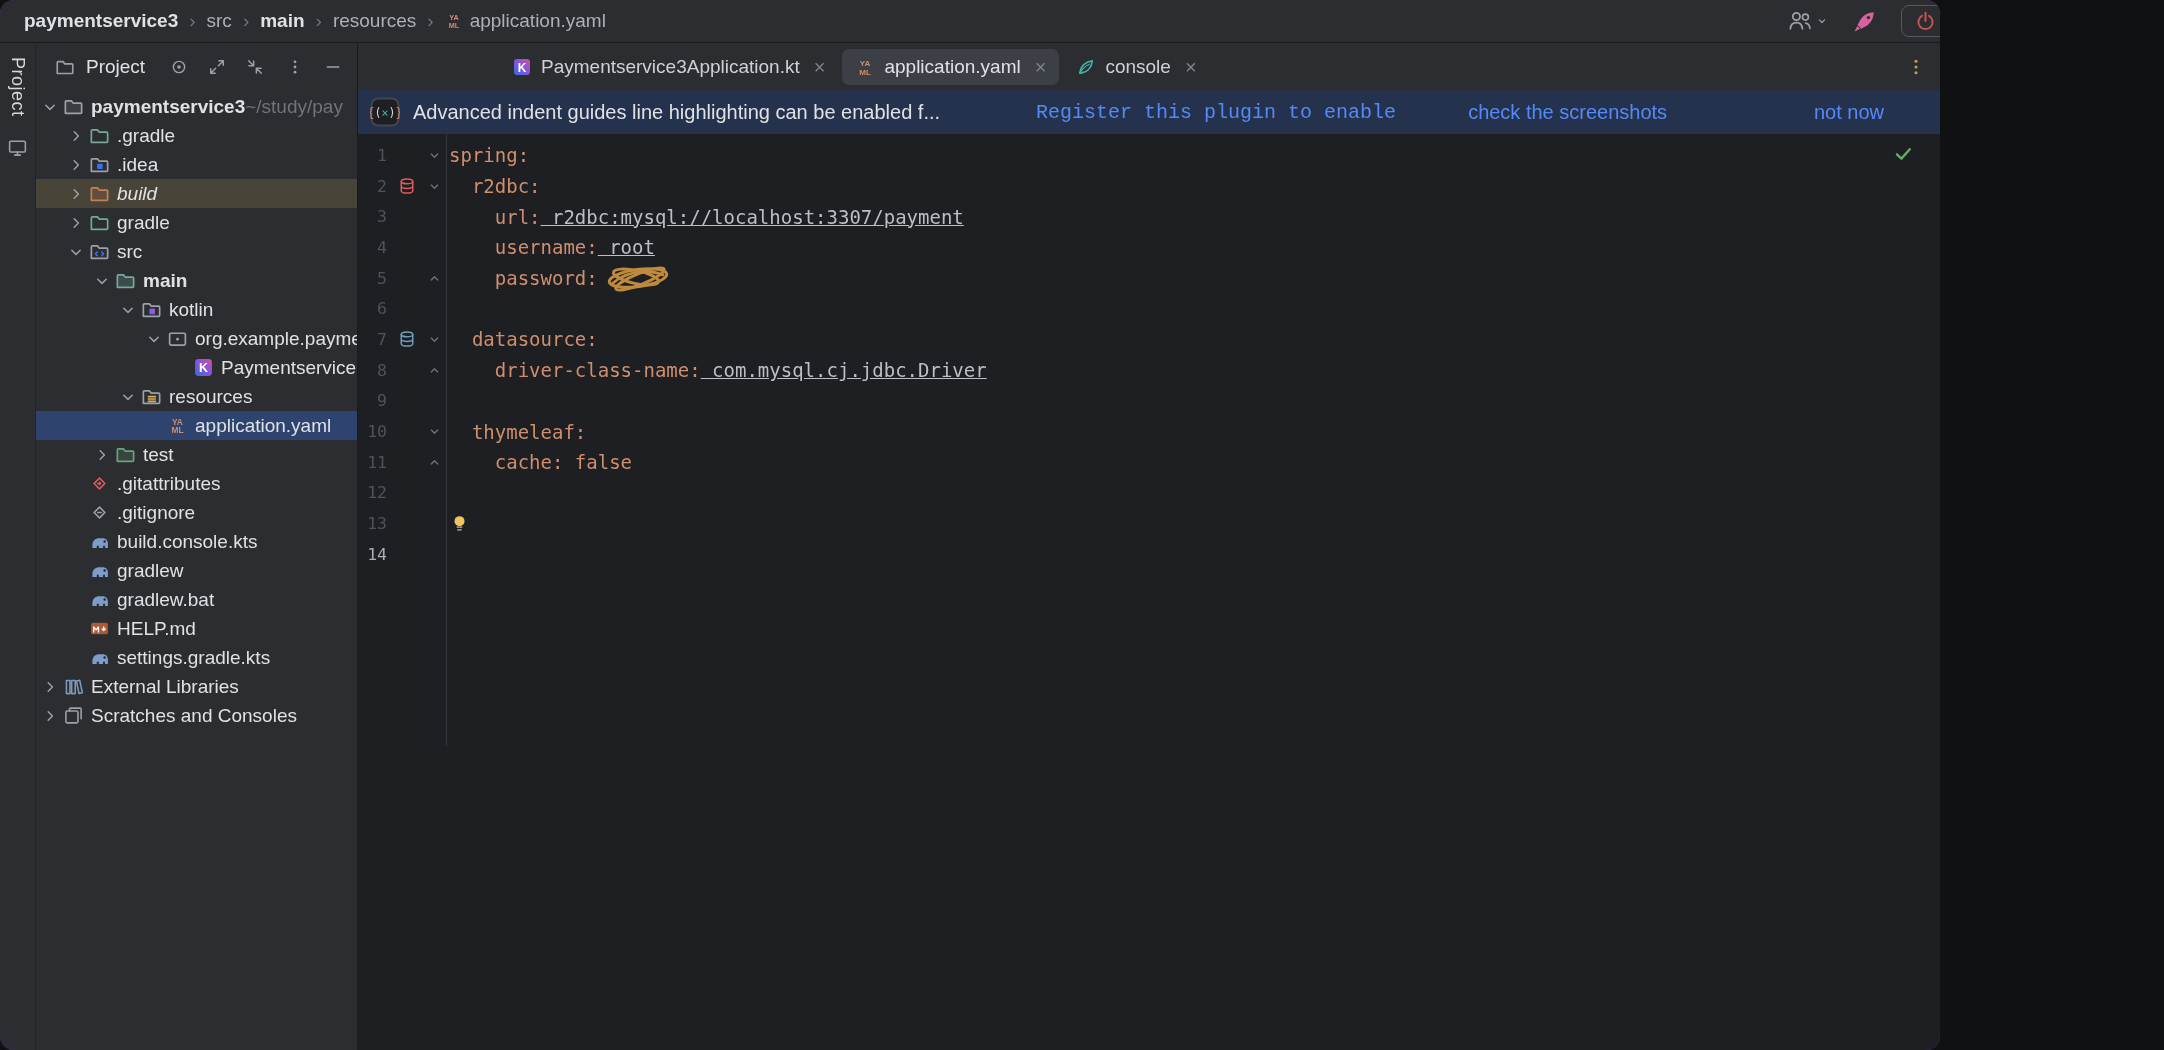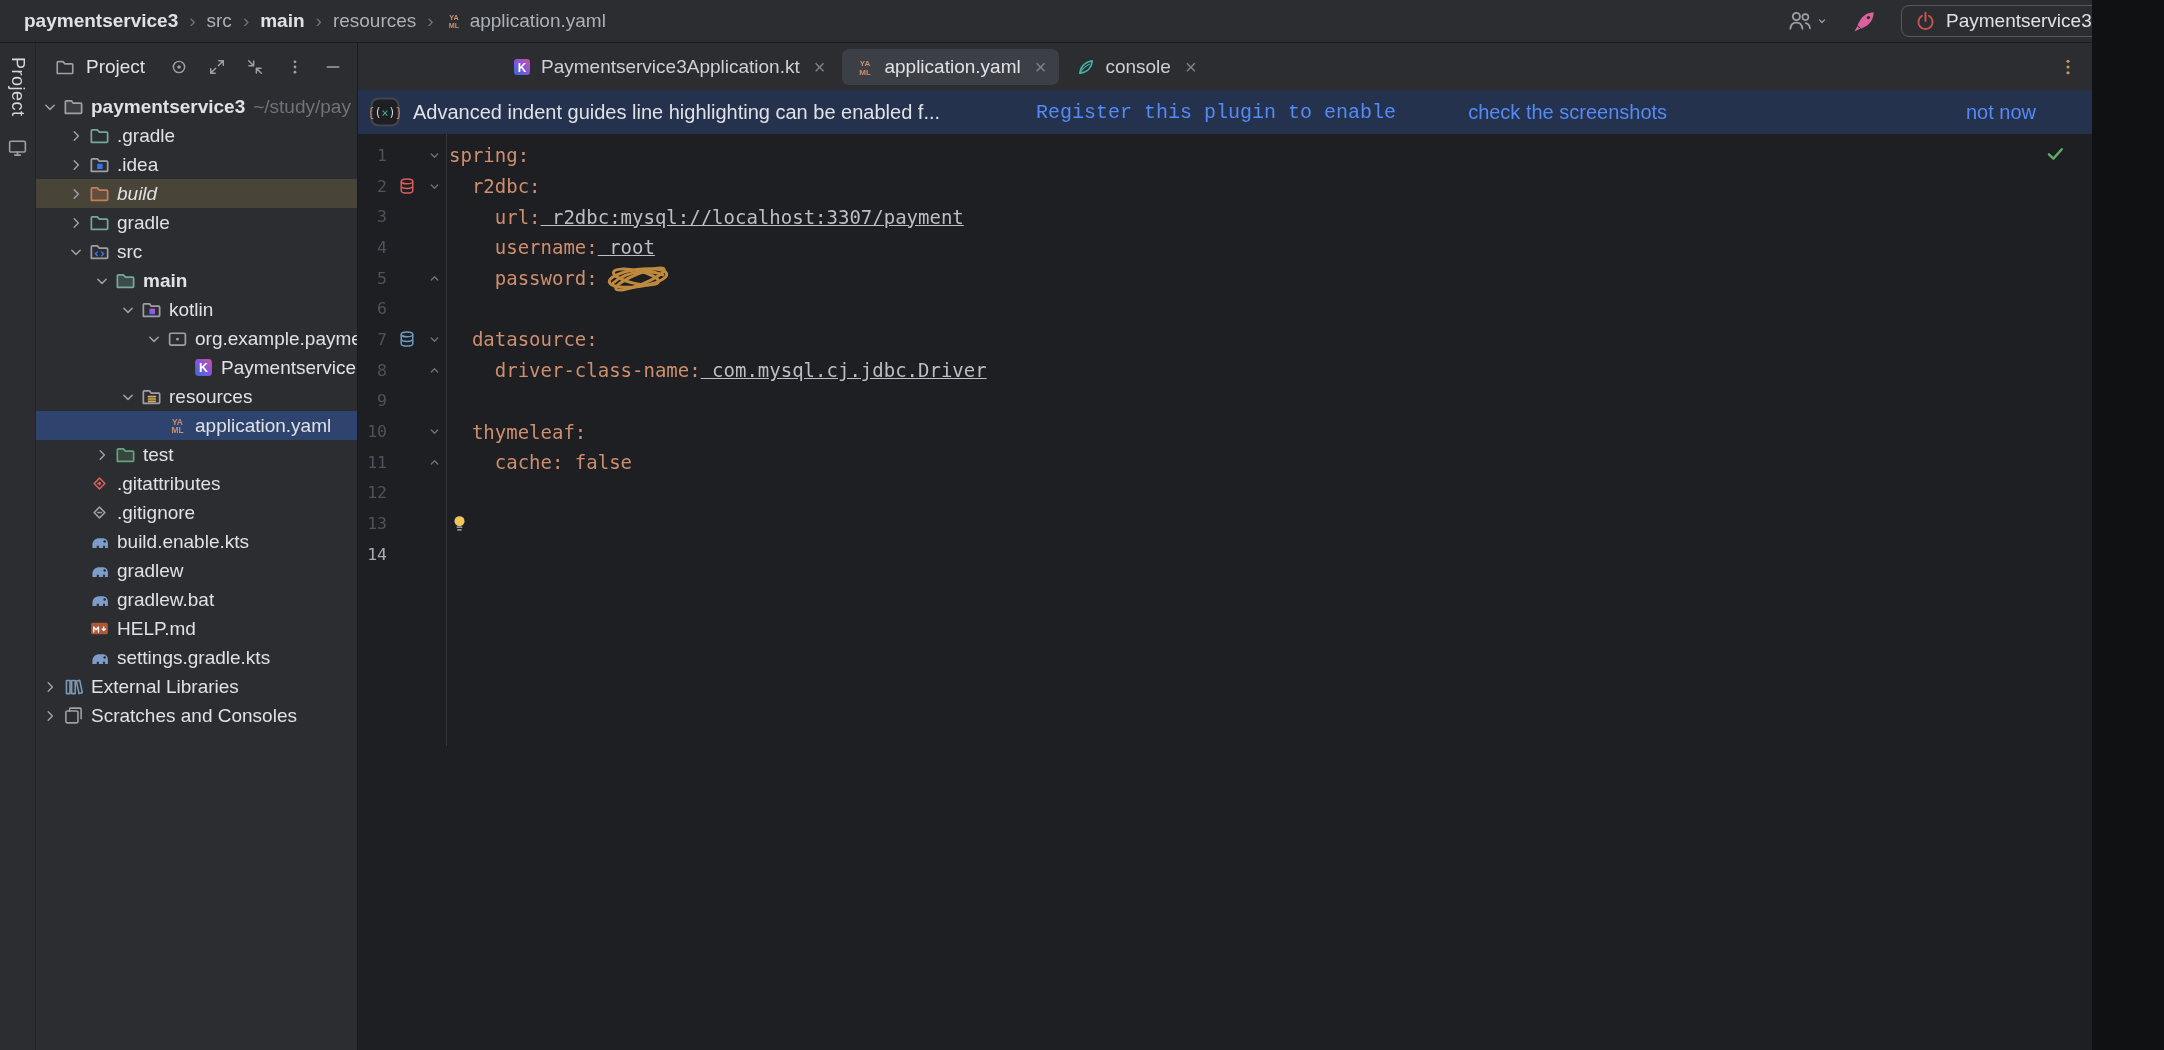--- a/index.html
+++ b/index.html
@@ -1,20 +1,20 @@
 <!DOCTYPE html>
 <html><head>
 <meta charset="utf-8">
 <style>
   * { box-sizing: border-box; }
   body { margin:0; background:#101113; }
   svg { display:block; }
   .window {
-    width:2092px; height:1050px; position:relative; overflow:hidden;
-    background:#6d28d9; font-family:"Liberation Sans", sans-serif; color:#DFE1E5;
+    width:1940px; height:1050px; position:relative; overflow:hidden;
+    background:#6d28d9; font-family:"Liberation Sans", sans-serif; color:#DFE1E5;border-radius:14px;
     -webkit-font-smoothing:antialiased;
   }
 
   
   .topbar { height:43px; background:#2B2D30; border-bottom:1px solid #1A1B1E;
             display:flex; align-items:center; position:relative; }
   .crumbs { display:flex; align-items:center; gap:11px; padding-left:24px;
             font-size:19px; color:#ACB0B7; white-space:nowrap; }
   .crumb  { display:flex; align-items:center; gap:7px; }
   .crumb.bold { font-weight:bold; color:#DFE1E5; }
@@ -41,21 +41,21 @@
   .spacer { flex:1; }
 
   .tree { flex:1; overflow:hidden; padding-top:2px; }
   .trow { height:29px; display:flex; align-items:center; font-size:19px; color:#DFE1E5;
           white-space:nowrap; overflow:hidden; }
   .trow.sel  { background:#2E436E; }
   .trow.warm { background:#494438;font-style:italic; }
   .trow .chev  { width:24px; display:flex; justify-content:center; flex-shrink:0; }
   .trow .ticon { width:22px; display:flex; justify-content:center; flex-shrink:0; margin-right:7px; }
   .trow.bold .tlabel { font-weight:bold; }
-  .trow .sub { color:#6F737A; margin-left:8px; }
+  .trow .sub { color:#6F737A; }
 
   
   .editor { flex:1; min-width:0; display:flex; flex-direction:column; background:#1E1F22; }
   .tabrow { height:47px; background:#2B2D30; display:flex; align-items:center;
             padding-left:139px; flex-shrink:0; }
   .tab { display:flex; align-items:center; gap:9px; height:36px; margin:0 2px; padding:0 13px;
          font-size:19px; color:#CED0D6; border-radius:7px; }
   .tab.active { background:#3C3F45; color:#DFE1E5; }
   .tab .close { color:#7E828A; font-size:20px; margin-left:5px; line-height:1; }
   .tab-kebab { margin-left:auto; margin-right:14px; background:none; border:none; padding:0; }
@@ -492,21 +492,21 @@
           <div class="trow" style="padding-left:28px">
             <span class="chev"></span>
             <span class="ticon">
               <svg width="21" height="21" viewBox="0 0 16 16" fill="none">
                 <g stroke-linecap="round" stroke-linejoin="round">
                   <path d="M2.6 13 v-2.2 c0-3.2 2.3-5.2 5.3-5.2 h2.5 c2.5 0 4 1.7 4 4 v3.4 h-2.2 v-1.7 h-1.5 V13 H7.5 v-1.7 H5.9 V13 z" fill="#7E9CC9"></path>
                   <circle cx="11.9" cy="8" r=".9" fill="#22242A"></circle>
                 </g>
               </svg>
             </span>
-            <span class="tlabel">build.enable.kts</span>
+            <span class="tlabel">build.console.kts</span>
           </div>
           <div class="trow" style="padding-left:28px">
             <span class="chev"></span>
             <span class="ticon">
               <svg width="21" height="21" viewBox="0 0 16 16" fill="none">
                 <g stroke-linecap="round" stroke-linejoin="round">
                   <path d="M2.6 13 v-2.2 c0-3.2 2.3-5.2 5.3-5.2 h2.5 c2.5 0 4 1.7 4 4 v3.4 h-2.2 v-1.7 h-1.5 V13 H7.5 v-1.7 H5.9 V13 z" fill="#7E9CC9"></path>
                   <circle cx="11.9" cy="8" r=".9" fill="#22242A"></circle>
                 </g>
               </svg>

